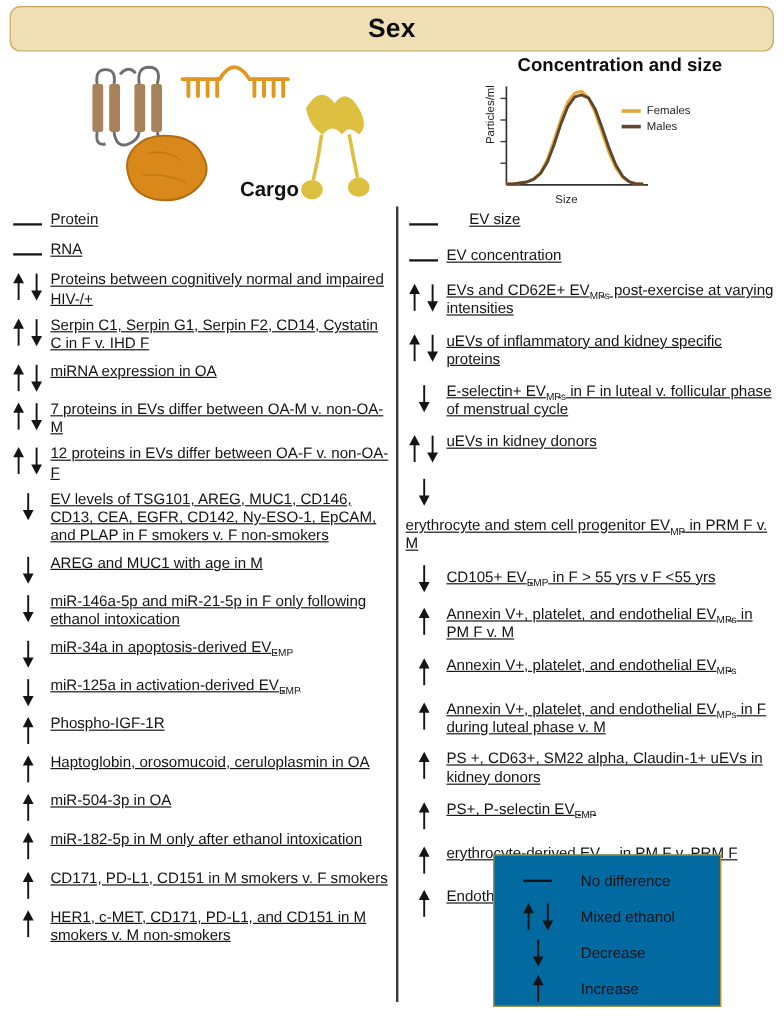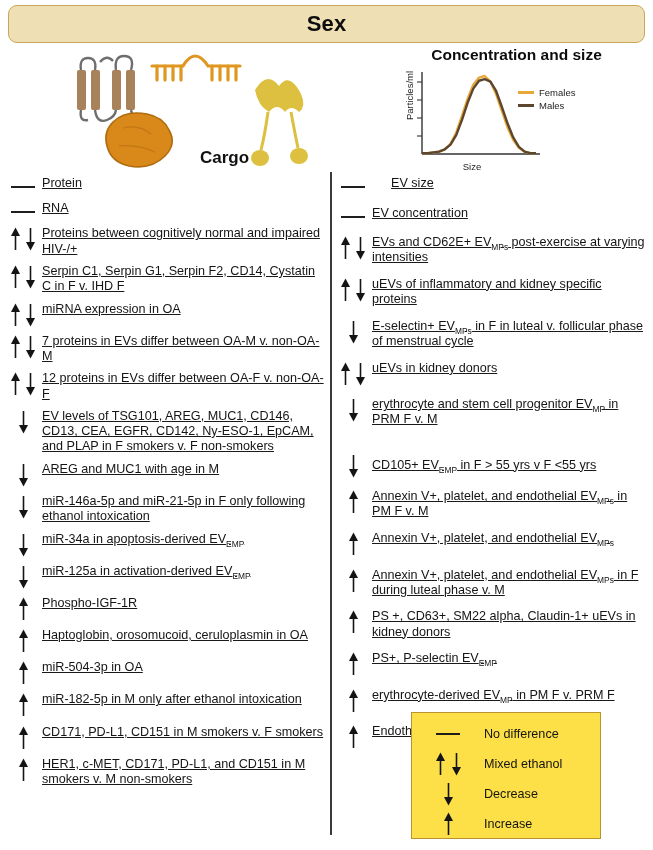--- a/index.html
+++ b/index.html
@@ -83,21 +83,21 @@
   }
   .rtext sub { font-size: 8.4px; line-height: 0; }
 
   
   svg.gl { display: block; overflow: visible; }
 
   
   .keybox {
     position: absolute; left: 411px; top: 712px;
     width: 190px; height: 127px;
-    border: 1.8px solid #b8932f; background: #fde047;
+    border: 1.8px solid #b8932f; background: #0369a1;
     padding-top: 6px;
   }
   .keyrow { display: flex; align-items: center; height: 30px; }
   .keymarks {
     flex: 0 0 72px; display: flex; align-items: center;
     justify-content: center; gap: 3px;
   }
   .keytext { font-size: 12.6px; color: #141414; }
 </style>
 </head>
@@ -420,21 +420,21 @@
             <line x1="6.5" y1="23" x2="6.5" y2="6" stroke="#141414" stroke-width="1.6"></line>
             <path d="M6.5 0.5 L11 9 L2 9 Z" fill="#141414"></path>
           </svg>
           <svg class="gl" width="13" height="24" viewBox="0 0 13 24">
             <line x1="6.5" y1="1" x2="6.5" y2="18" stroke="#141414" stroke-width="1.6"></line>
             <path d="M6.5 23.5 L11 15 L2 15 Z" fill="#141414"></path>
           </svg>
         </div>
         <div class="rtext">uEVs in kidney donors</div>
       </div>
-      <div class="row" style="margin-bottom: 25px;">
+      <div class="row" style="margin-bottom: 7px; flex-direction: column;">
         <div class="marks">
           <svg class="gl" width="13" height="24" viewBox="0 0 13 24">
             <line x1="6.5" y1="1" x2="6.5" y2="18" stroke="#141414" stroke-width="1.6"></line>
             <path d="M6.5 23.5 L11 15 L2 15 Z" fill="#141414"></path>
           </svg>
         </div>
         <div class="rtext">erythrocyte and stem cell progenitor EV<sub>MP</sub> in PRM F v. M</div>
       </div>
       <div class="row" style="margin-bottom: 11.5px; align-items: center;">
         <div class="marks">

